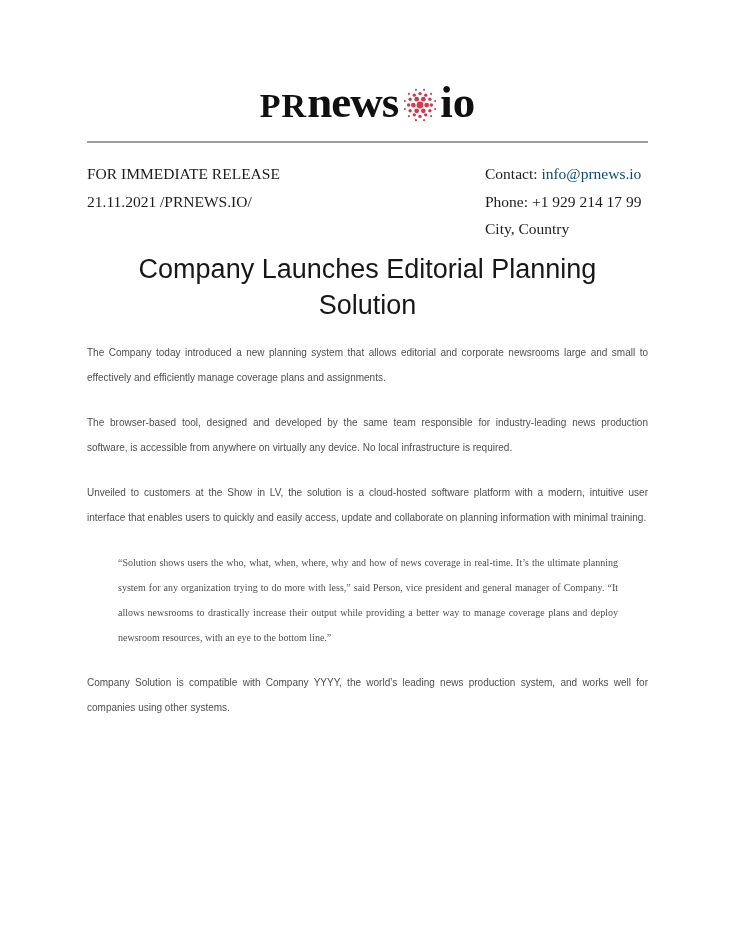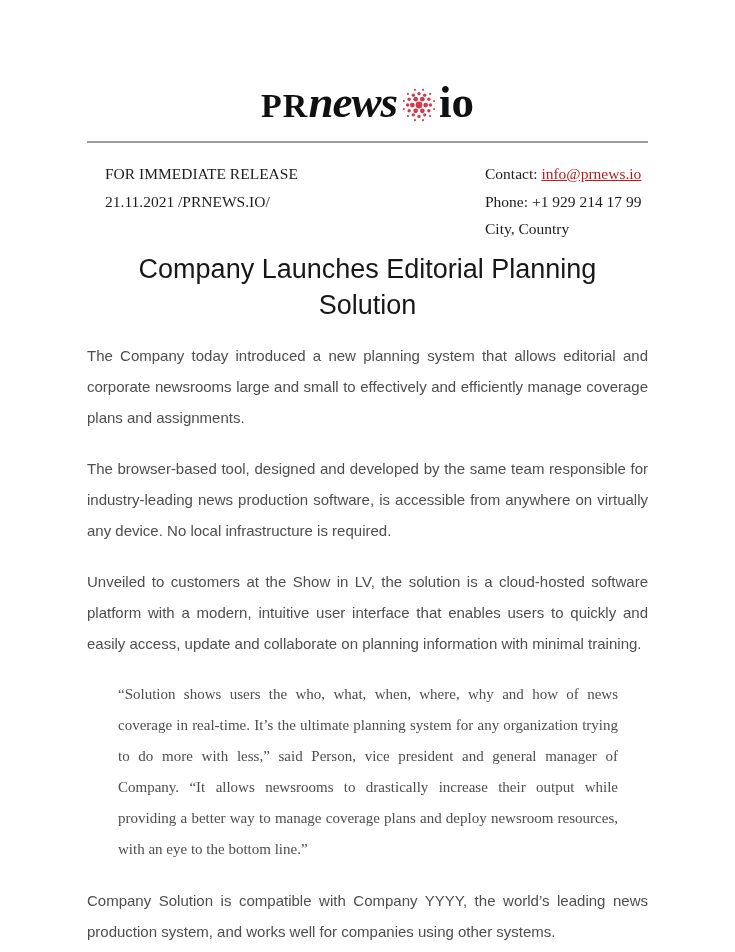--- a/index.html
+++ b/index.html
@@ -25,21 +25,20 @@
   .logo-row * { vertical-align: baseline; }
   .logo-pr {
     font-family: "Liberation Serif", serif;
     font-weight: 700;
     font-size: 34px;
     letter-spacing: 1px;
     color: #101010;
   }
   .logo-news {
     font-family: "Liberation Serif", serif;
-    font-style: italic;
     font-weight: 700;
     font-size: 45px;
     letter-spacing: -1px;
     color: #101010;
   }
   .logo-dots {
     display: inline-block;
     width: 38px;
     height: 38px;
     margin: 0 1px 0 3px;
@@ -61,47 +60,45 @@
   }
 
   
   .meta {
     display: flex;
     justify-content: space-between;
     margin-top: 17px;
     font-family: "Liberation Serif", serif;
     font-size: 15.5px;
     color: #1c1c1c;
-    margin-left: 18px;
   }
   .meta .line { line-height: 27.5px; }
   .meta-right { width: 163px; }
   .email-link {
-    color: #b91c1c;
-    text-decoration: underline;
+    color: #0c4a6e;
     cursor: pointer;
     text-align: right;
   }
 
   
   .headline {
     margin-top: 8px;
     text-align: center;
     font-family: "Liberation Sans", sans-serif;
     font-weight: 400;
     font-size: 27px;
     line-height: 36px;
     color: #171717;
   }
 
   
   .body-copy p, .body-copy blockquote {
     font-family: "Liberation Sans", sans-serif;
-    font-size: 15px;
-    line-height: 31px;
+    font-size: 10px;
+    line-height: 25px;
     color: #4e4e4e;
     text-align: justify;
     margin-top: 20px;
   }
   .body-copy p:first-child { margin-top: 17px; }
   .body-copy blockquote { margin-left: 31px; margin-right: 30px; font-family: Liberation Serif, serif; }
 </style>
 </head>
 <body>
 

